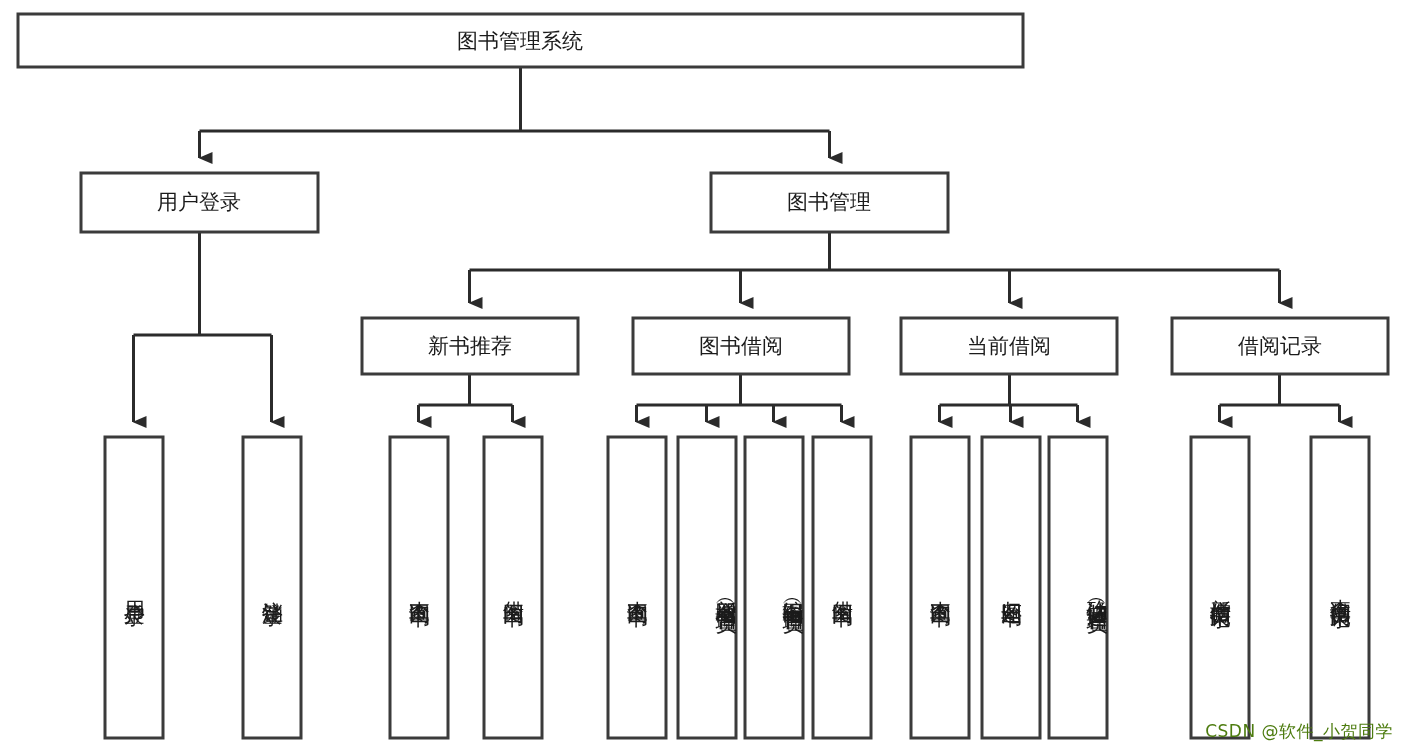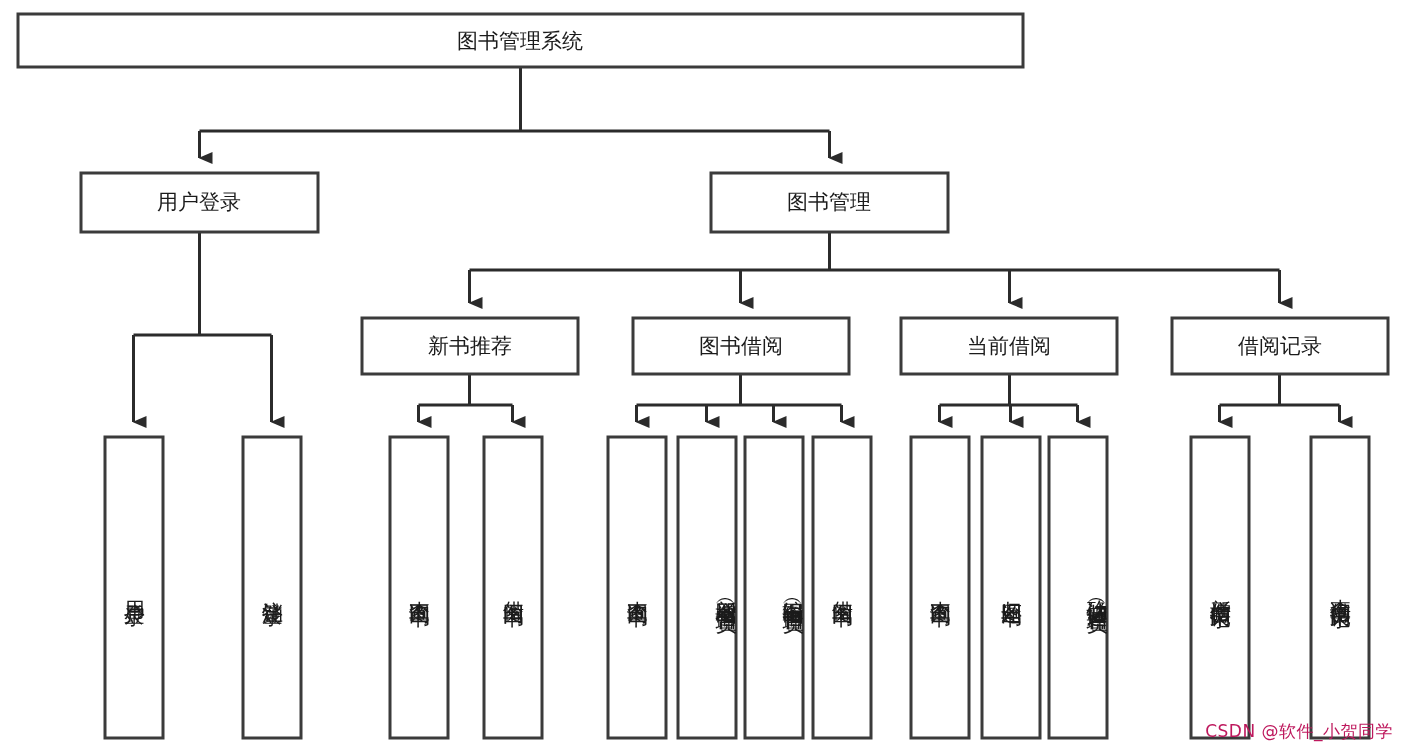--- a/index.html
+++ b/index.html
@@ -64,21 +64,21 @@
     text-align: center;
     white-space: nowrap;
     pointer-events: none;
   }
   .watermark {
     position: absolute;
     right: 12px;
     bottom: 4px;
     font-family: "DejaVu Sans", "Liberation Sans", sans-serif;
     font-size: 17px;
-    color: #be185d;
+    color: #4d7c0f;
     white-space: nowrap;
     letter-spacing: 0.5px;
   }
 </style>
 </head>
 <body>
 
 <div id="diagram-root">
 
   <svg id="tree-svg" viewBox="0 0 1405 747">

